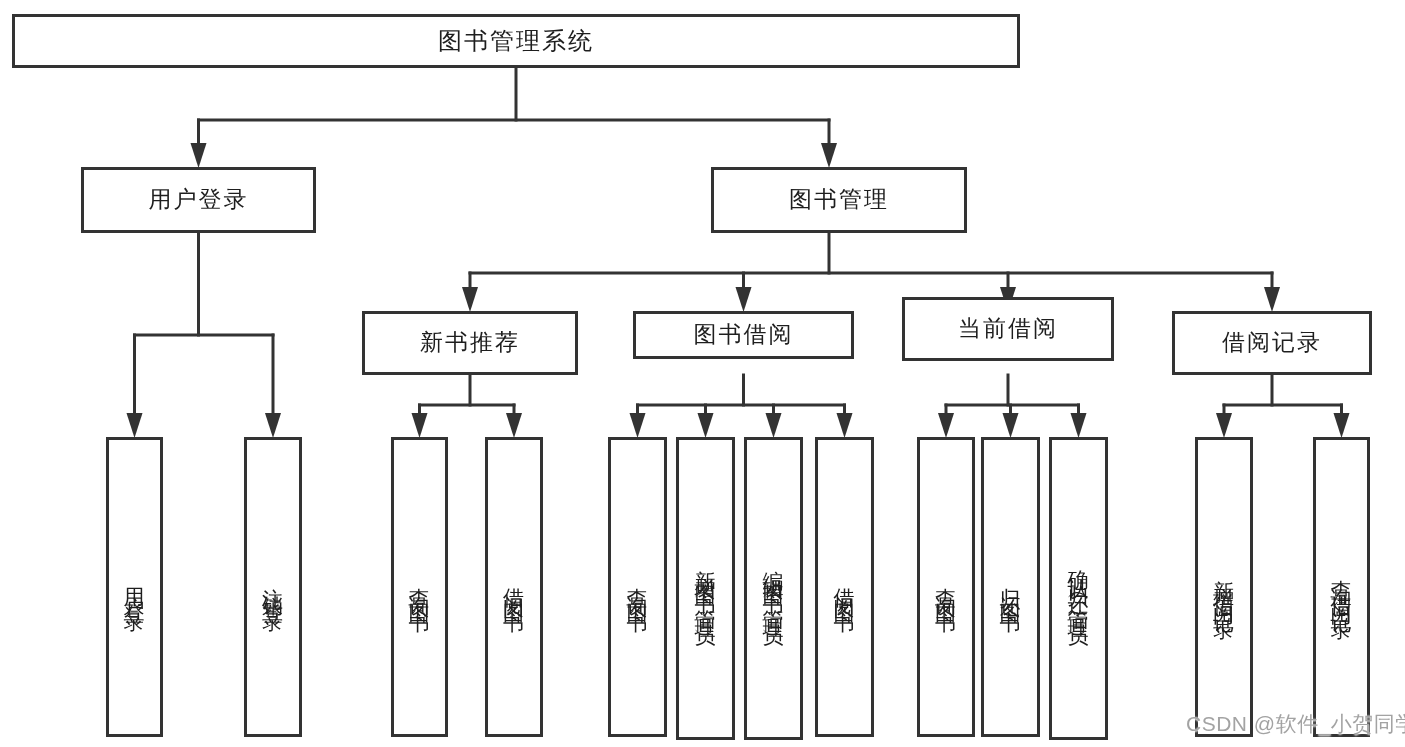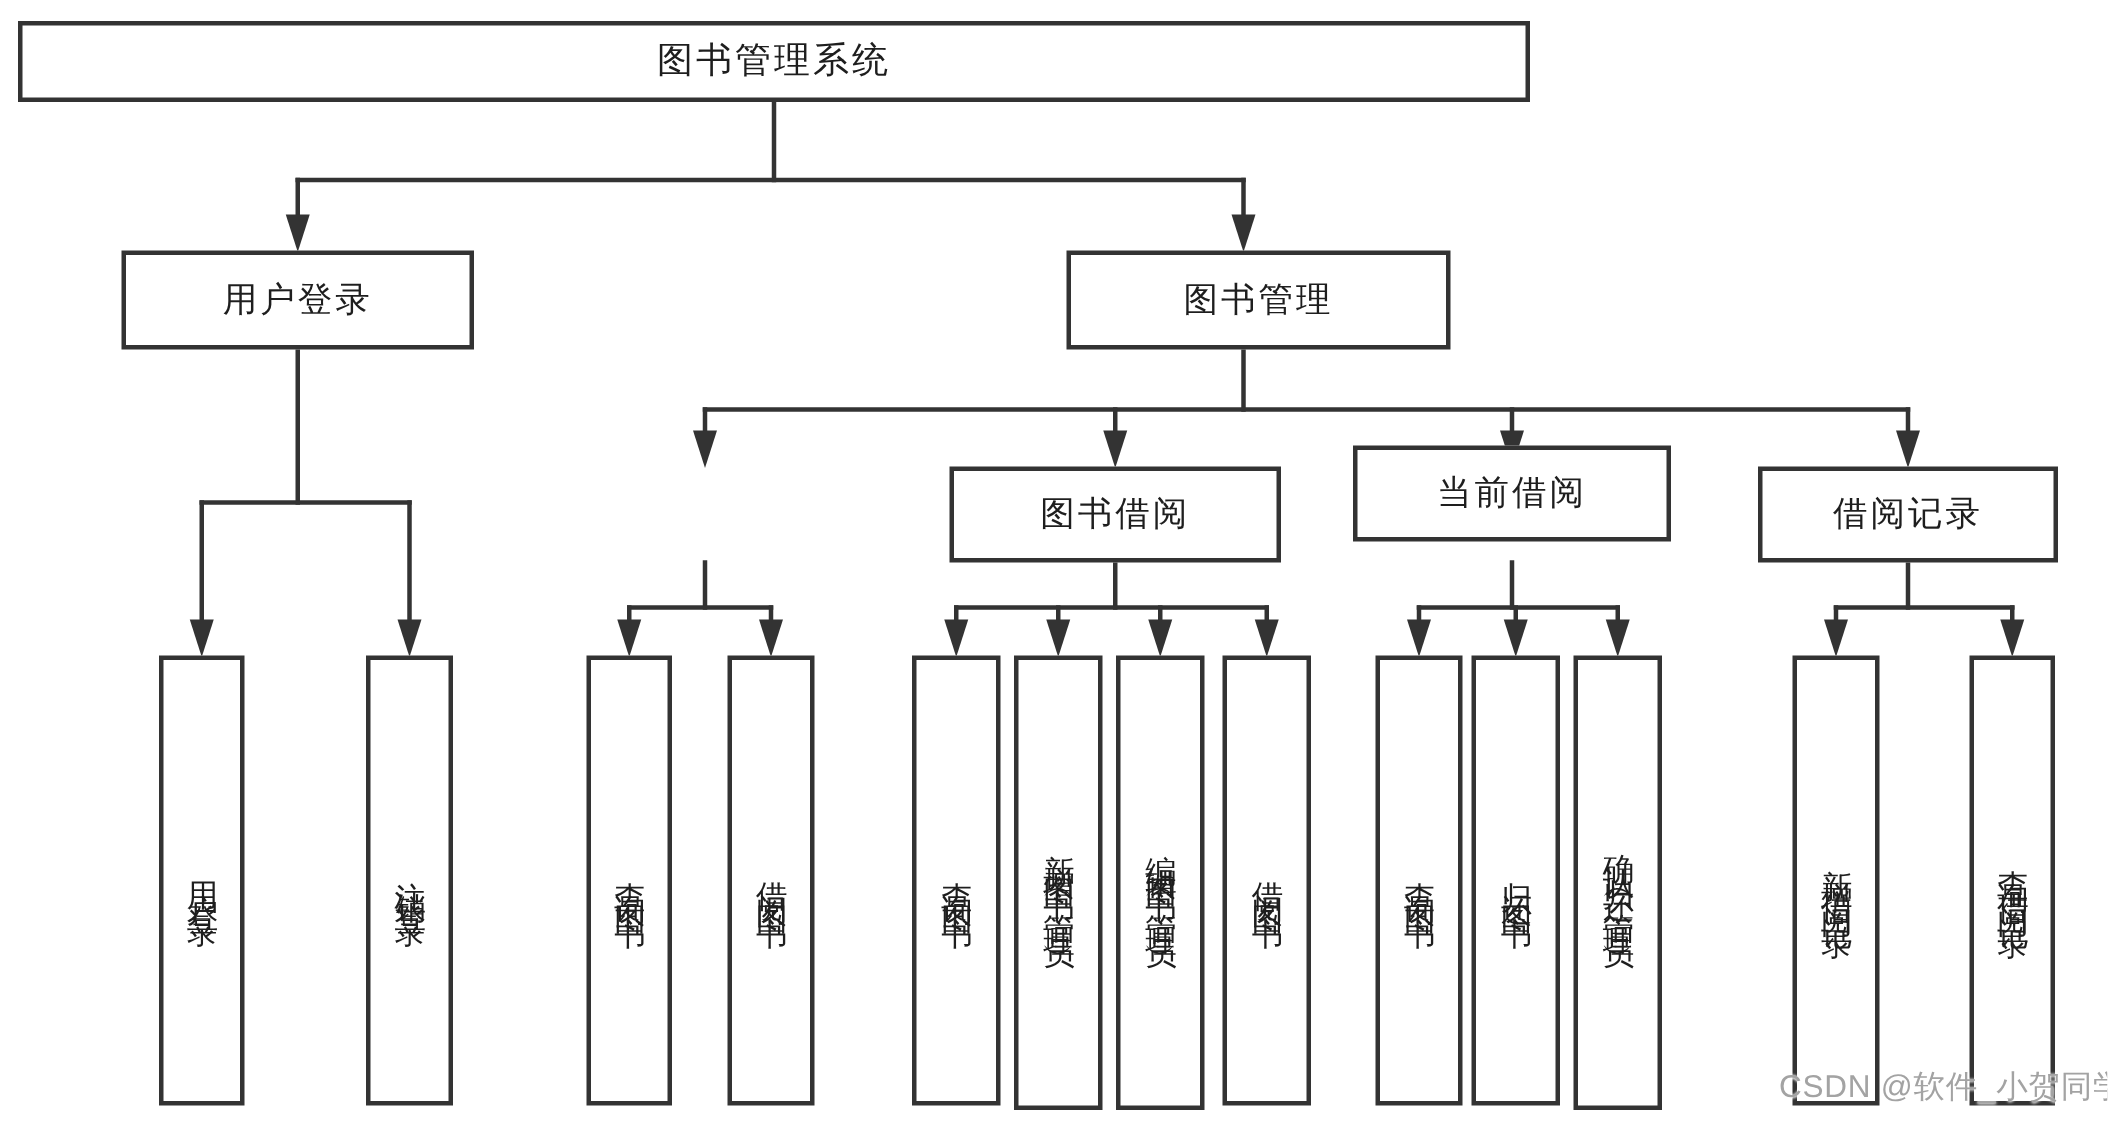--- a/index.html
+++ b/index.html
@@ -114,21 +114,24 @@
       </div>
       <div class="node" style="left: 711px; top: 167px; width: 256px; height: 66px;">
         <span>图书管理</span>
       </div>
       <div class="node vertical" style="left: 106px; top: 437px; width: 57px; height: 300px;">
         <span>用户登录</span>
       </div>
       <div class="node vertical" style="left: 244px; top: 437px; width: 58px; height: 300px;">
         <span>注销登录</span>
       </div>
-      <div class="node" style="left: 633px; top: 311px; width: 221px; height: 64px;">
+      <div class="node" style="left: 362px; top: 311px; width: 216px; height: 64px;">
+        <span>新书推荐</span>
+      </div>
+      <div class="node" style="left: 633px; top: 311px; width: 221px; height: 48px;">
         <span>图书借阅</span>
       </div>
       <div class="node" style="left: 902px; top: 297px; width: 212px; height: 64px;">
         <span>当前借阅</span>
       </div>
       <div class="node" style="left: 1172px; top: 311px; width: 200px; height: 64px;">
         <span>借阅记录</span>
       </div>
       <div class="node vertical" style="left: 391px; top: 437px; width: 57px; height: 300px;">
         <span>查询图书</span>

